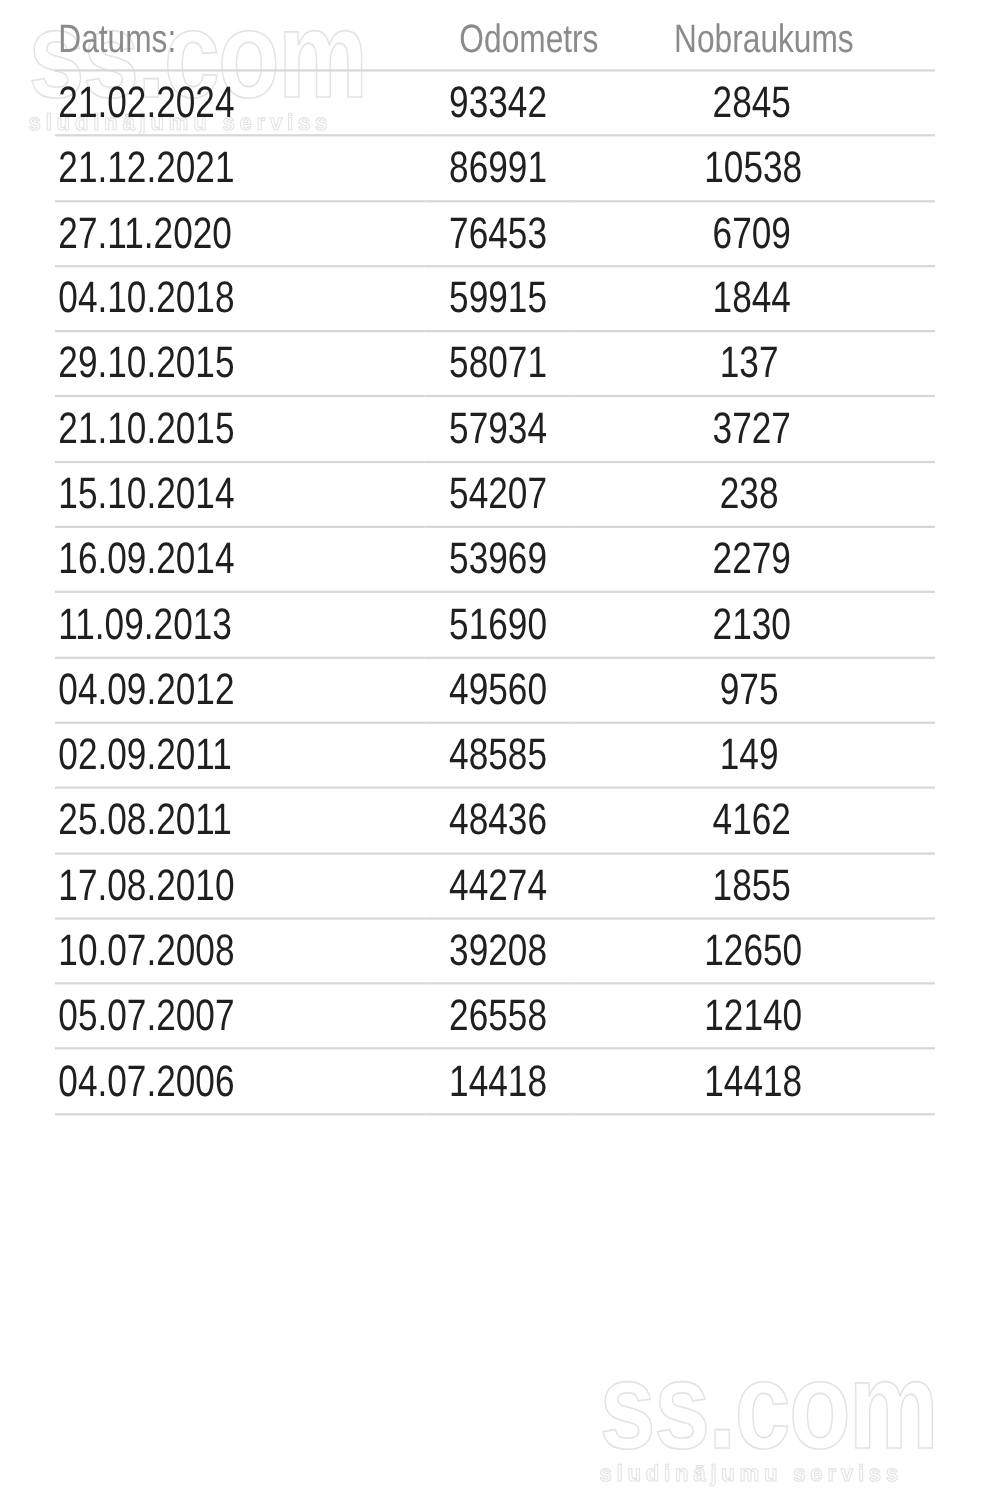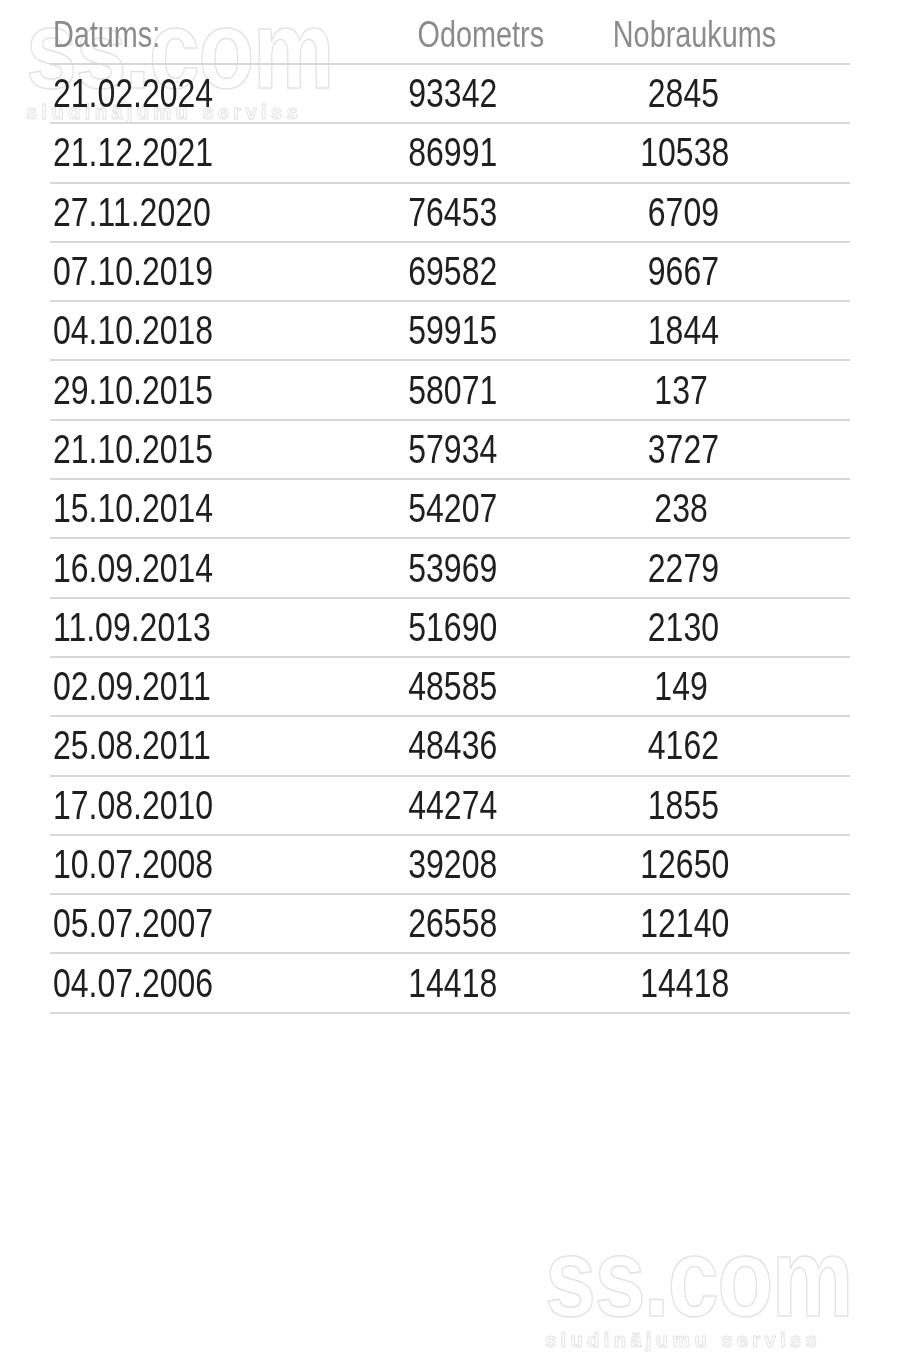--- a/index.html
+++ b/index.html
@@ -138,25 +138,20 @@
           <td class="c1"><span>21.12.2021</span></td>
           <td class="c2"><span>86991</span></td>
           <td class="c3"><span>10538</span></td>
         </tr>
         <tr>
           <td class="c1"><span>27.11.2020</span></td>
           <td class="c2"><span>76453</span></td>
           <td class="c3"><span>6709</span></td>
         </tr>
         <tr>
-          <td class="c1"><span>07.10.2019</span></td>
-          <td class="c2"><span>69582</span></td>
-          <td class="c3"><span>9667</span></td>
-        </tr>
-        <tr>
           <td class="c1"><span>04.10.2018</span></td>
           <td class="c2"><span>59915</span></td>
           <td class="c3"><span>1844</span></td>
         </tr>
         <tr>
           <td class="c1"><span>29.10.2015</span></td>
           <td class="c2"><span>58071</span></td>
           <td class="c3"><span>137</span></td>
         </tr>
         <tr>
@@ -173,20 +168,25 @@
           <td class="c1"><span>16.09.2014</span></td>
           <td class="c2"><span>53969</span></td>
           <td class="c3"><span>2279</span></td>
         </tr>
         <tr>
           <td class="c1"><span>11.09.2013</span></td>
           <td class="c2"><span>51690</span></td>
           <td class="c3"><span>2130</span></td>
         </tr>
         <tr>
+          <td class="c1"><span>04.09.2012</span></td>
+          <td class="c2"><span>49560</span></td>
+          <td class="c3"><span>975</span></td>
+        </tr>
+        <tr>
           <td class="c1"><span>02.09.2011</span></td>
           <td class="c2"><span>48585</span></td>
           <td class="c3"><span>149</span></td>
         </tr>
         <tr>
           <td class="c1"><span>25.08.2011</span></td>
           <td class="c2"><span>48436</span></td>
           <td class="c3"><span>4162</span></td>
         </tr>
         <tr>

